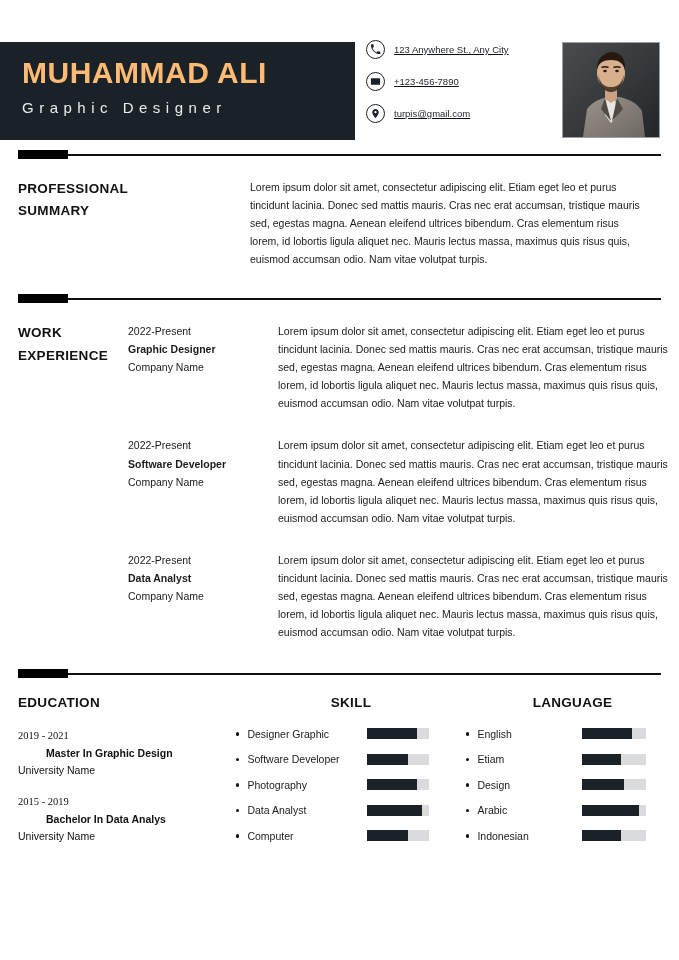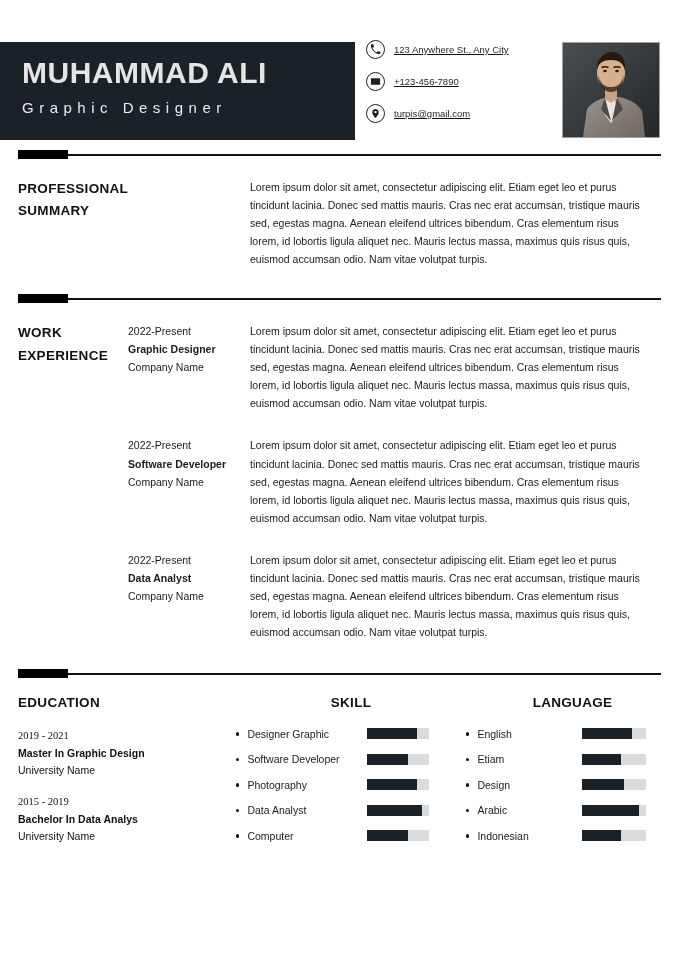--- a/index.html
+++ b/index.html
@@ -25,21 +25,21 @@
     position: absolute;
     left: 0;
     top: 42px;
     width: 355px;
     height: 98px;
     background: #1b2227;
     box-sizing: border-box;
     padding: 14px 0 0 22px;
   }
   .name {
-    color: #e5e5e5;
+    color: #fdba74;
     font-size: 30px;
     font-weight: bold;
     letter-spacing: 0.5px;
     line-height: 1.15;
     margin: 0;
     white-space: nowrap;
   }
   .role {
     color: #e9ecee;
     font-size: 15px;
@@ -141,20 +141,21 @@
   }
 
   
   .work-rows {
     flex: 1;
     padding-top: 18px;
   }
   .job {
     display: flex;
     margin-bottom: 24px;
+    gap: 28px;
   }
   .job-meta {
     width: 122px;
     flex: none;
     font-size: 10.5px;
     line-height: 1.72;
     color: #1b1b1b;
   }
   .job-date { color: #1b1b1b; }
   .job-title { font-weight: bold; }
@@ -177,21 +178,21 @@
   .col-head {
     font-size: 13.5px;
     font-weight: bold;
     letter-spacing: 0.3px;
     margin-bottom: 18px;
   }
   .col-head.center { text-align: center; }
 
   .edu-item { margin-bottom: 16px; }
   .edu-date { font-size: 10.5px; line-height: 1.6; font-family: Liberation Serif, serif; }
-  .edu-degree { font-size: 10.5px; font-weight: bold; line-height: 1.6; }
+  .edu-degree { font-size: 10.5px; font-weight: bold; line-height: 1.6; margin-left: 28px; }
   .edu-school { font-size: 10.5px; line-height: 1.6; }
 
   .bar-row {
     display: flex;
     align-items: center;
     margin-bottom: 13.5px;
   }
   .bullet {
     width: 3.4px;
     height: 3.4px;

